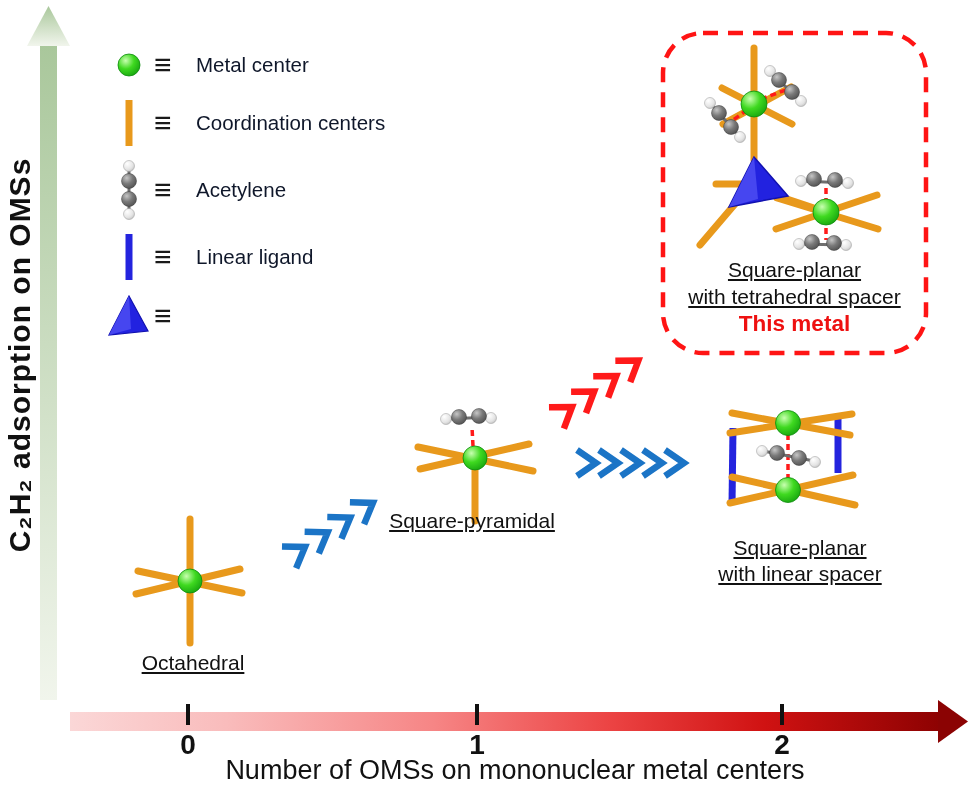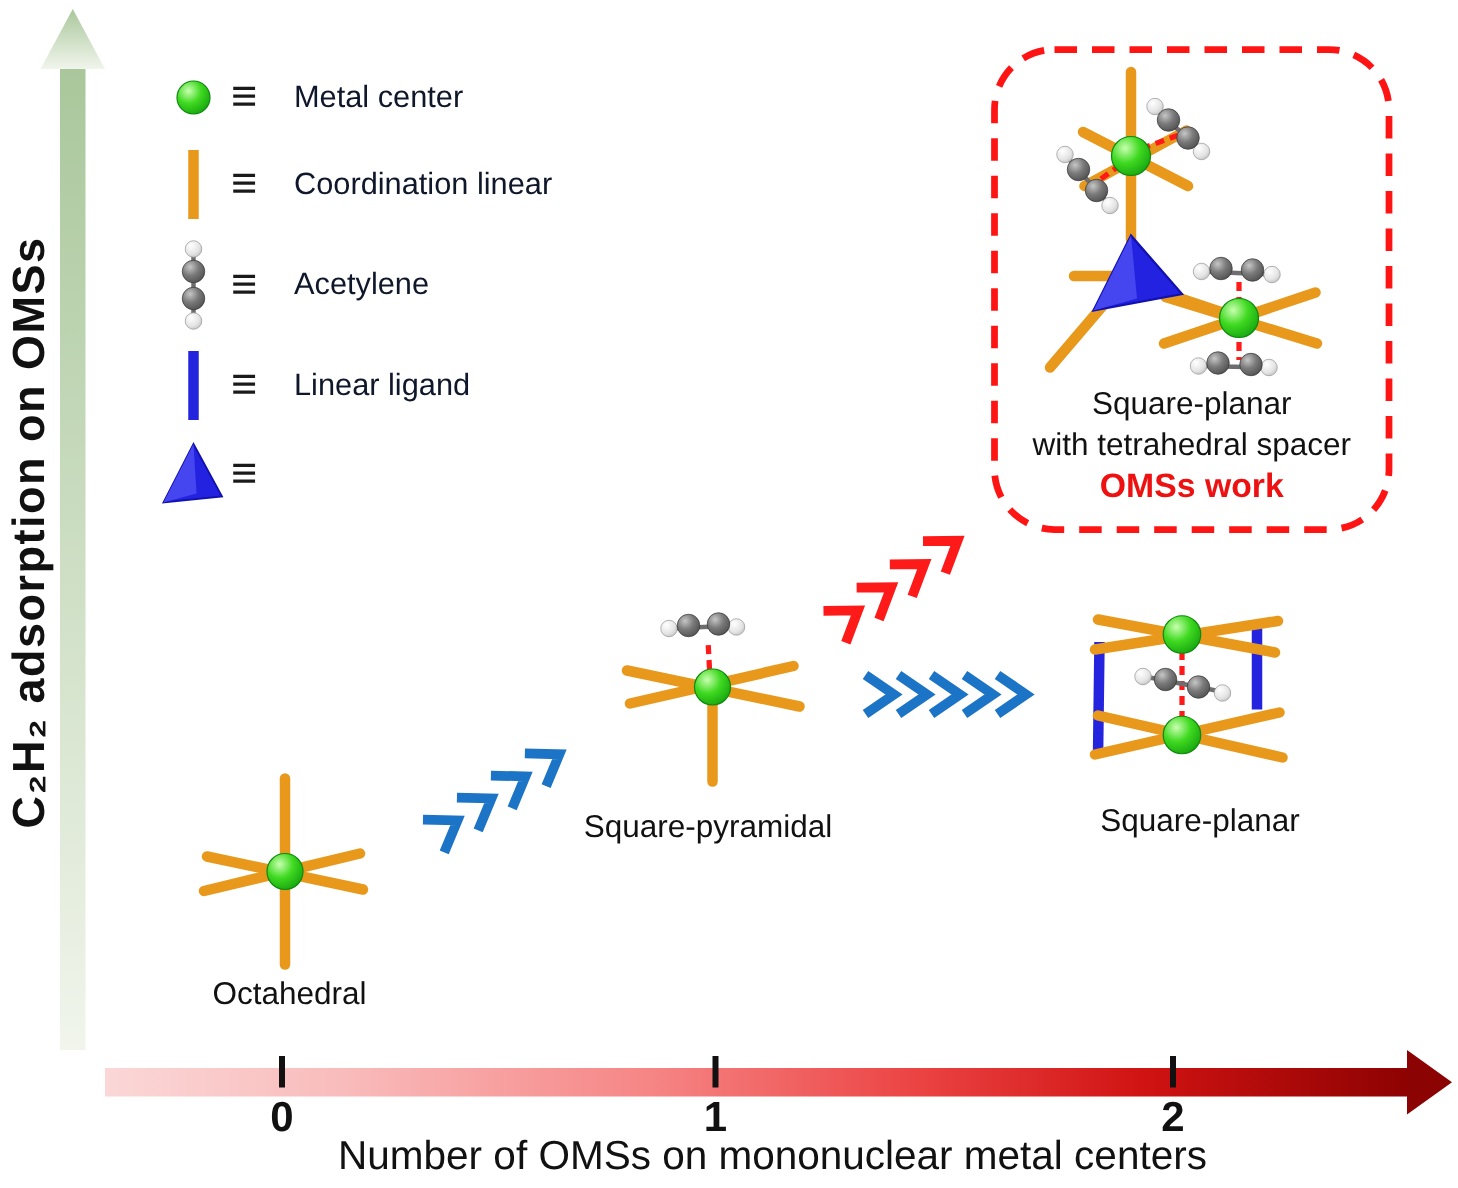--- a/index.html
+++ b/index.html
@@ -22,21 +22,21 @@
   }
   
   .legend-row{
     position:absolute;left:104px;height:60px;z-index:2;
     display:flex;align-items:center;
   }
   .legend-icon{width:50px;display:flex;justify-content:center;align-items:center;}
   .legend-equiv{width:42px;font-size:30px;font-weight:bold;color:#1a1a1a;text-align:left;}
   .legend-label{font-size:20.5px;color:#0f172a;white-space:nowrap;}
   
-  .struct-label{font-size:21px;line-height:26px;}
+  .struct-label{font-size:21px;line-height:26px;text-decoration:underline;}
   #thiswork-label{font-size:22.5px;font-weight:bold;color:#ee1111;}
   
   .tick-label{font-size:28px;font-weight:bold;width:40px;}
   #x-axis-title{font-size:27px;font-weight:normal;width:800px;left:115px;top:755px;}
 </style>
 </head>
 <body>
 
 <div id="stage">
 
@@ -223,21 +223,21 @@
     <span class="legend-label">Metal center</span>
   </div>
 
   <div class="legend-row" style="top:93px;">
     <span class="legend-icon">
       <svg width="14" height="52">
           <line x1="7" y1="3" x2="7" y2="49" stroke="#e8991c" stroke-width="7"></line>
         </svg>
     </span>
     <span class="legend-equiv">≡</span>
-    <span class="legend-label">Coordination linear</span>
+    <span class="legend-label">Coordination centers</span>
   </div>
 
   <div class="legend-row" style="top:160px;">
     <span class="legend-icon">
       <svg width="24" height="60">
         <line x1="12" y1="5" x2="12" y2="55" stroke="#6e6e6e" stroke-width="3"></line>
         <circle cx="12" cy="6" r="5.5" fill="url(#gradH)" stroke="#999" stroke-width="0.5"></circle>
         <circle cx="12" cy="54" r="5.5" fill="url(#gradH)" stroke="#999" stroke-width="0.5"></circle>
         <circle cx="12" cy="21" r="7.5" fill="url(#gradC)" stroke="#3a3a3a" stroke-width="0.5"></circle>
         <circle cx="12" cy="39" r="7.5" fill="url(#gradC)" stroke="#3a3a3a" stroke-width="0.5"></circle>
@@ -262,27 +262,28 @@
       <svg width="46" height="46">
         <polygon points="23,3 3,42 42,38" fill="#2222e0" stroke="#1111b0" stroke-width="1.2"></polygon>
         <polygon points="23,3 3,42 25,36" fill="#4646f0"></polygon>
       </svg>
     </span>
     <span class="legend-equiv">≡</span>
   </div>
 
   <div class="txt center struct-label" style="left:93px;top:650px;width:200px;">Octahedral</div>
 
-  <div class="txt center struct-label" style="left:352px;top:539px;width:240px;">Square-pyramidal</div>
+  <div class="txt center struct-label" style="left:352px;top:508px;width:240px;">Square-pyramidal</div>
 
   <div class="txt center struct-label" style="left:668px;top:535px;width:264px;">Square-planar</div>
+  <div class="txt center struct-label" style="left:668px;top:561px;width:264px;">with linear spacer</div>
 
   <div class="txt center struct-label" style="left:663px;top:257px;width:263px;">Square-planar</div>
   <div class="txt center struct-label" style="left:663px;top:284px;width:263px;text-align:center;">with tetrahedral spacer</div>
-  <div id="thiswork-label" class="txt center" style="left:663px;top:311px;width:263px;">OMSs work</div>
+  <div id="thiswork-label" class="txt center" style="left:663px;top:311px;width:263px;">This metal</div>
 
   <div class="txt center tick-label" style="left:168px;top:729px;">0</div>
   <div class="txt center tick-label" style="left:457px;top:729px;">1</div>
   <div class="txt center tick-label" style="left:762px;top:729px;">2</div>
 
   <div id="x-axis-title" class="txt center">Number of OMSs on mononuclear metal centers</div>
 
 </div>
 
 </body></html>

